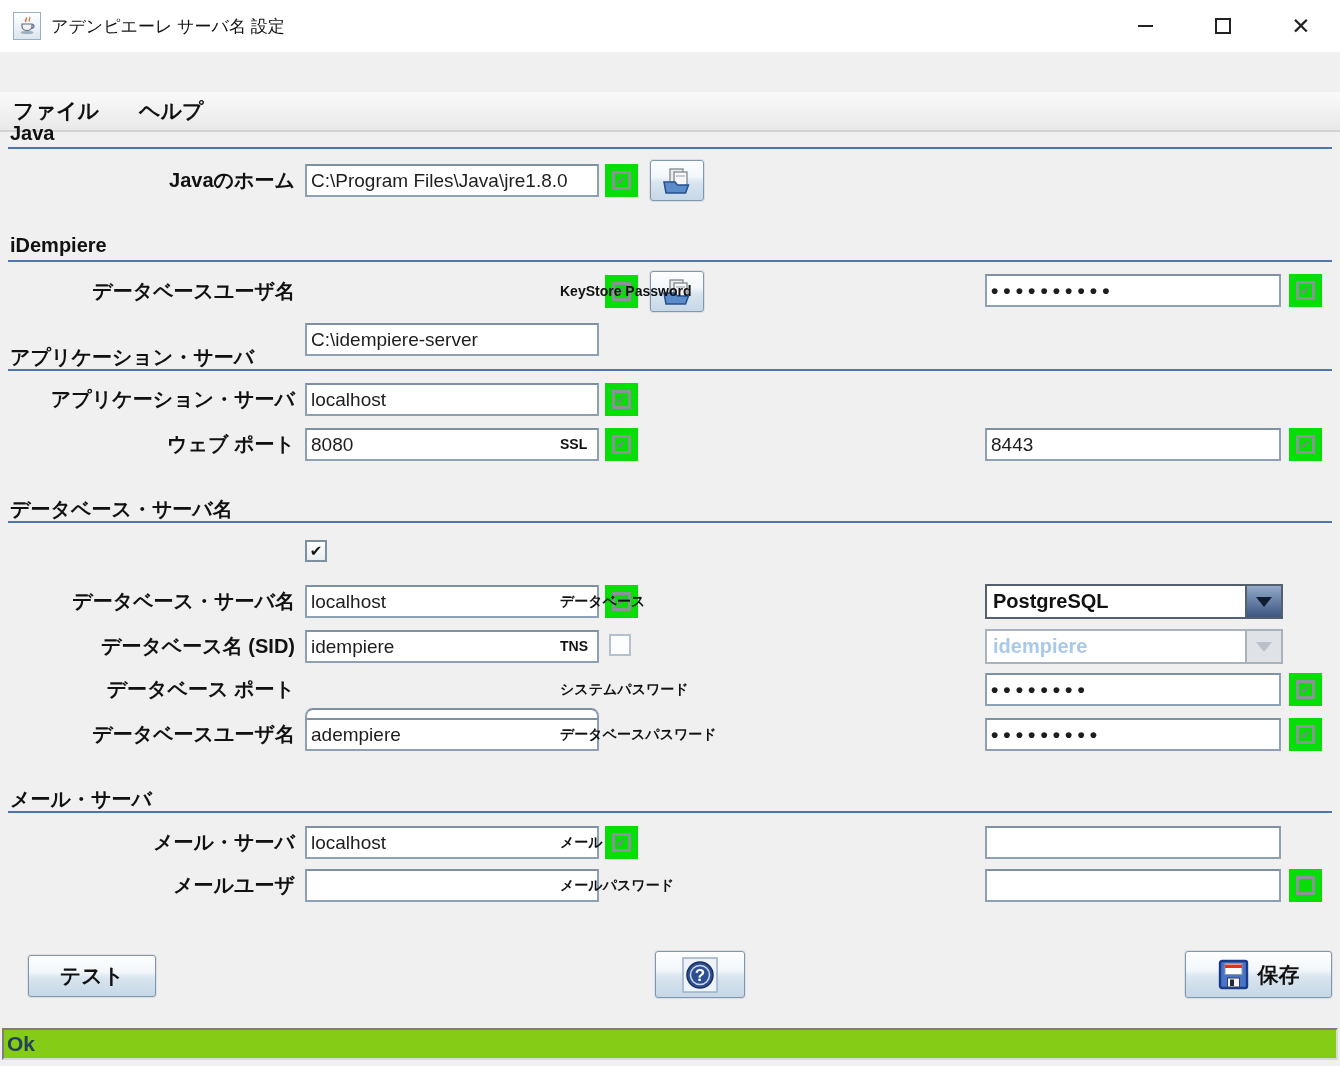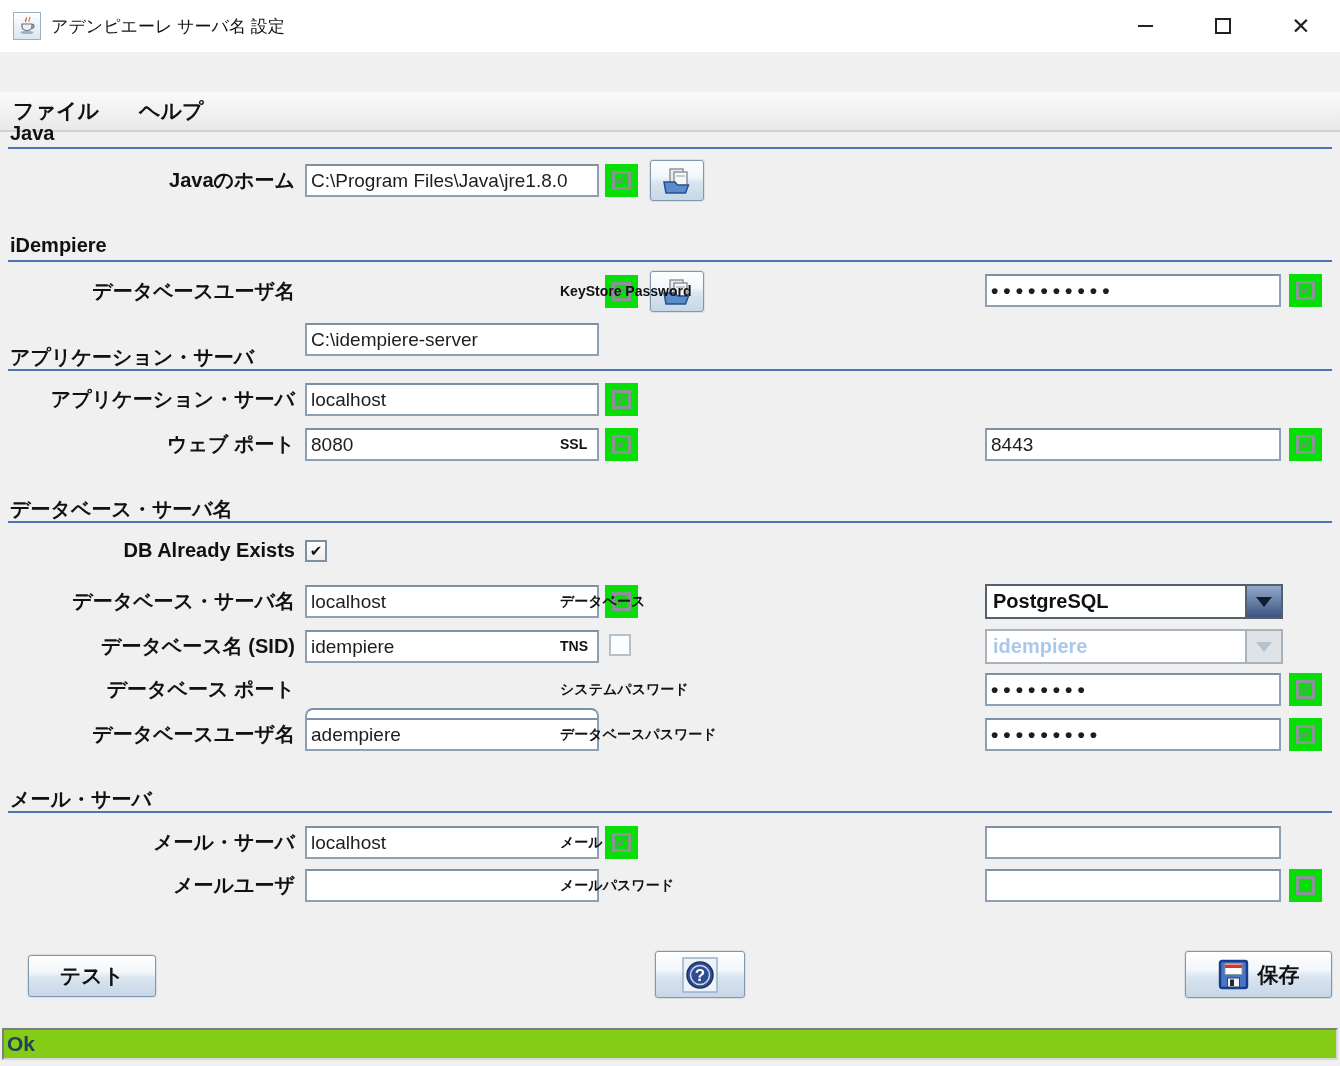--- a/index.html
+++ b/index.html
@@ -160,21 +160,20 @@
 
   <div class="lbl-r" style="top:428px">SSL</div>
   <input class="tf tf-r" style="top: 428px;" value="8443">
   <div class="gcheck gc-r checked" style="top:428px">
       <div class="inner"></div>
     </div>
 
   <div class="section-header" style="top:496px">データベース・サーバ名</div>
   <div class="section-line" style="top:521px"></div>
 
-  <div class="lbl-l" style="top:536px; line-height:28px;">DB Already Exists</div>
   <div class="wcheck checked" style="left:305px; top:540px;"></div>
 
   <div class="lbl-l" style="top:585px">データベース・サーバ名</div>
   <input class="tf tf-l" style="top: 585px;" value="localhost">
   <div class="gcheck gc-l checked" style="top:585px">
       <div class="inner"></div>
     </div>
 
   <div class="lbl-r" style="top:585px">データベース</div>
   <div class="combo" style="top:584px">

